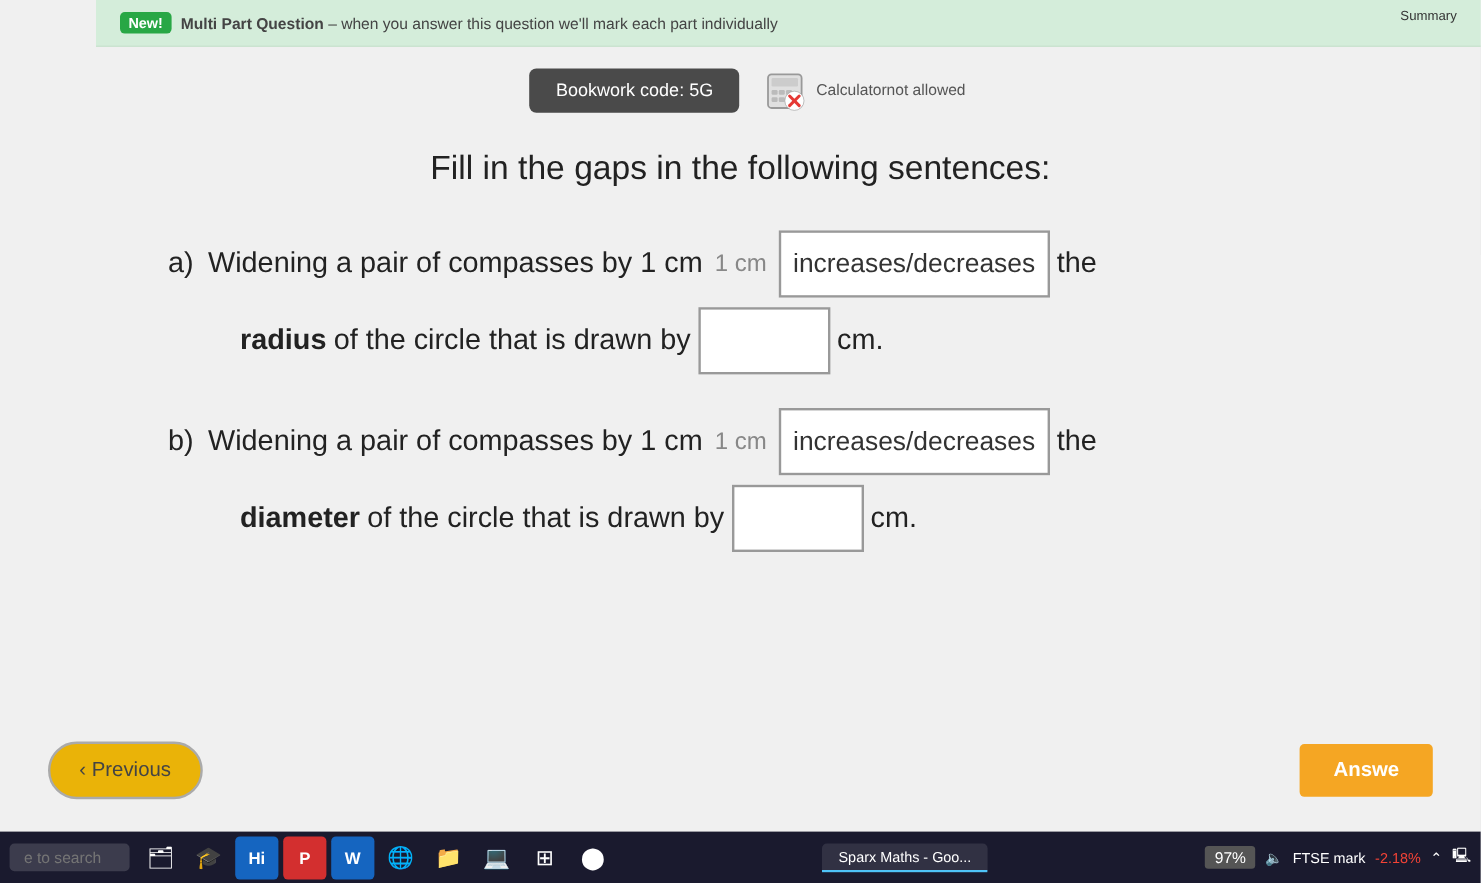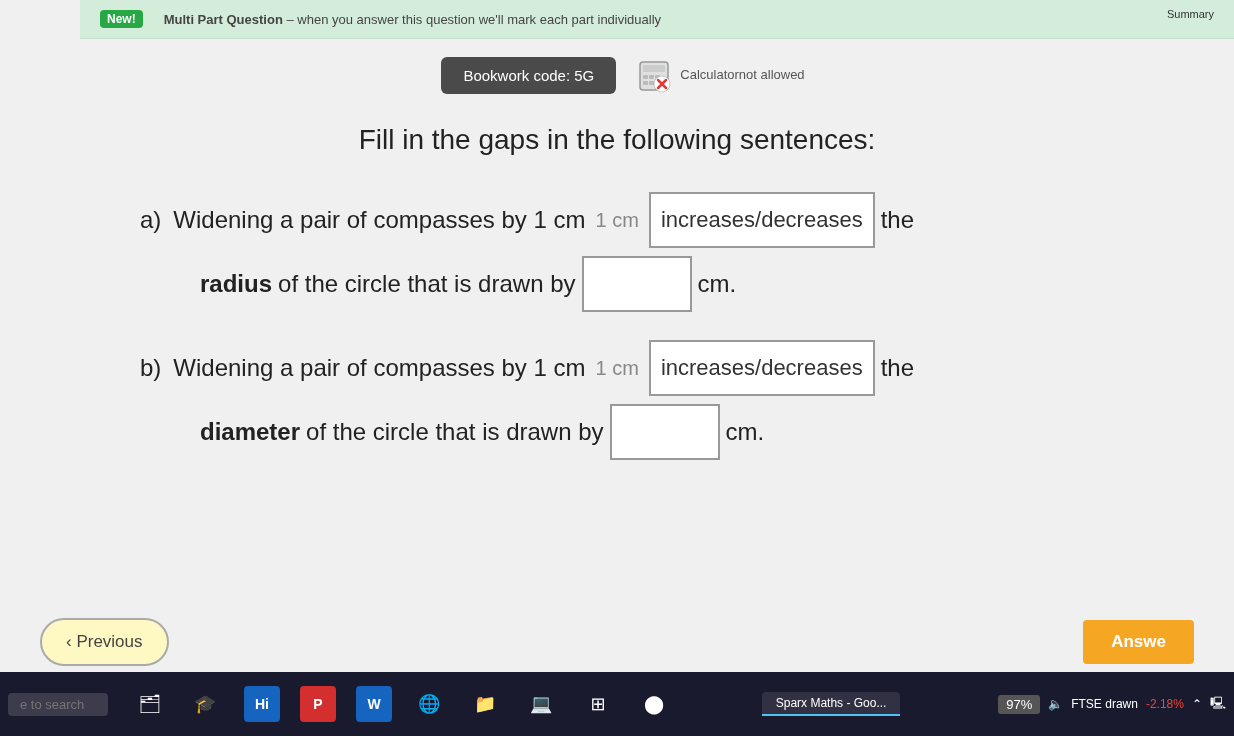--- a/index.html
+++ b/index.html
@@ -19,21 +19,21 @@
       height: 100%;
       position: relative;
     }
 
     
     .new-banner {
       background: #d4edda;
       padding: 10px 20px;
       display: flex;
       align-items: center;
-      gap: 21px;
+      gap: 8px;
       font-size: 14px;
       color: #333;
       border-bottom: 1px solid #c8e0cc;
       margin-left: 80px;
     }
     .new-badge {
       background: #28a745;
       color: white;
       padding: 2px 7px;
       border-radius: 4px;
@@ -160,21 +160,21 @@
       position: absolute;
       bottom: 70px;
       left: 0;
       right: 0;
       display: flex;
       align-items: center;
       justify-content: space-between;
       padding: 0 40px;
     }
     .prev-btn {
-      background: #fef9c3;
+      background: #eab308;
       border: 2px solid #aaa;
       border-radius: 25px;
       padding: 12px 24px;
       font-size: 17px;
       color: #444;
       cursor: pointer;
       display: flex;
       align-items: center;
       gap: 8px;
     }
@@ -200,26 +200,26 @@
       cursor: pointer;
       font-weight: 600;
     }
 
     
     .taskbar {
       position: absolute;
       bottom: 0;
       left: 0;
       right: 0;
-      height: 64px;
+      height: 43px;
       background: #1a1a2e;
       display: flex;
       align-items: center;
       padding: 4px 8px;
-      gap: 20px;
+      gap: 4px;
       z-index: 100;
     }
     .taskbar-search {
       background: rgba(255,255,255,0.15);
       border: none;
       color: white;
       padding: 4px 12px;
       border-radius: 4px;
       font-size: 13px;
       width: 100px;
@@ -409,20 +409,20 @@
 
     <div class="taskbar-app">
       <span>Sparx Maths - Goo...</span>
     </div>
 
     <div class="taskbar-spacer"></div>
 
     <div class="taskbar-right">
       <span class="battery-badge">97%</span>
       <span>🔈</span>
-      <span class="ftse-text">FTSE drawn</span>
+      <span class="ftse-text">FTSE mark</span>
       <span class="ftse-text ftse-down">-2.18%</span>
       <span>⌃</span>
       <span>🖳</span>
     </div>
   </div>
 
 </div>
 
 </body></html>

